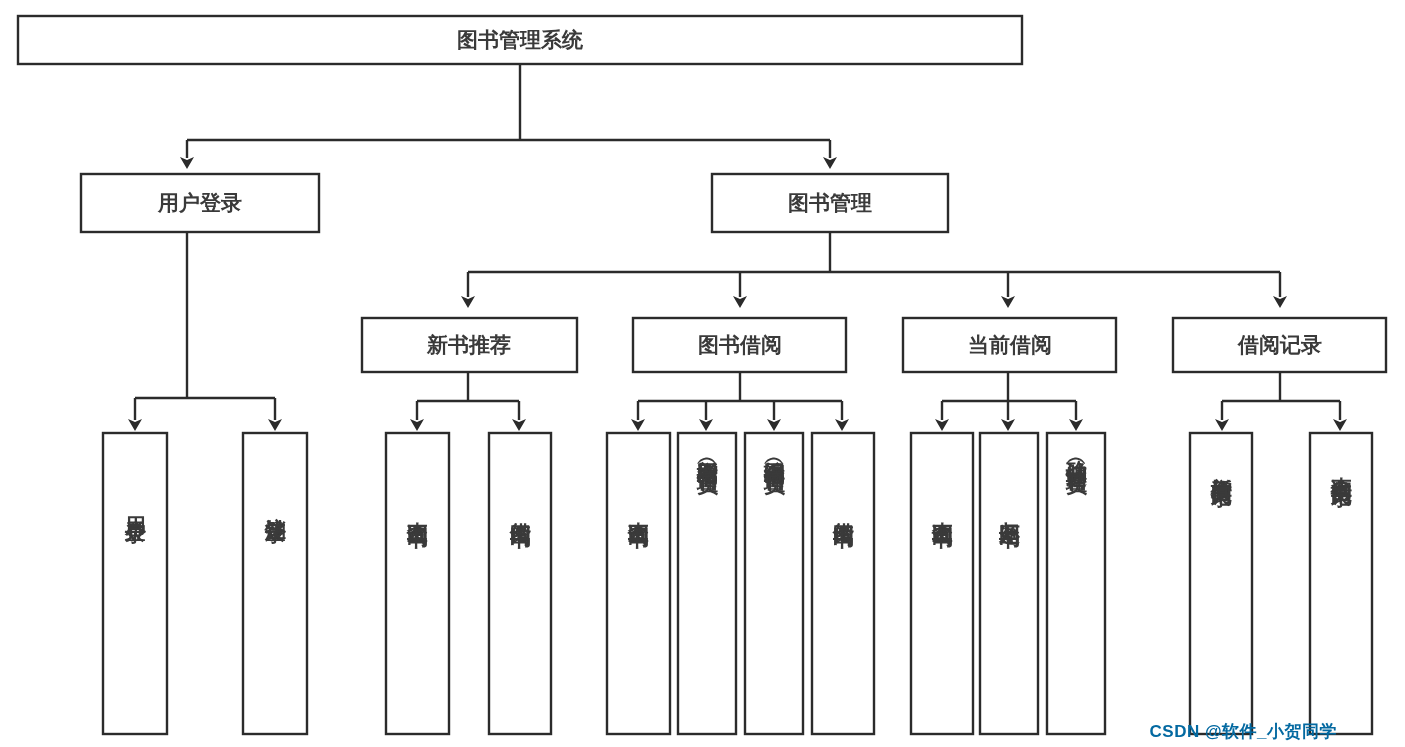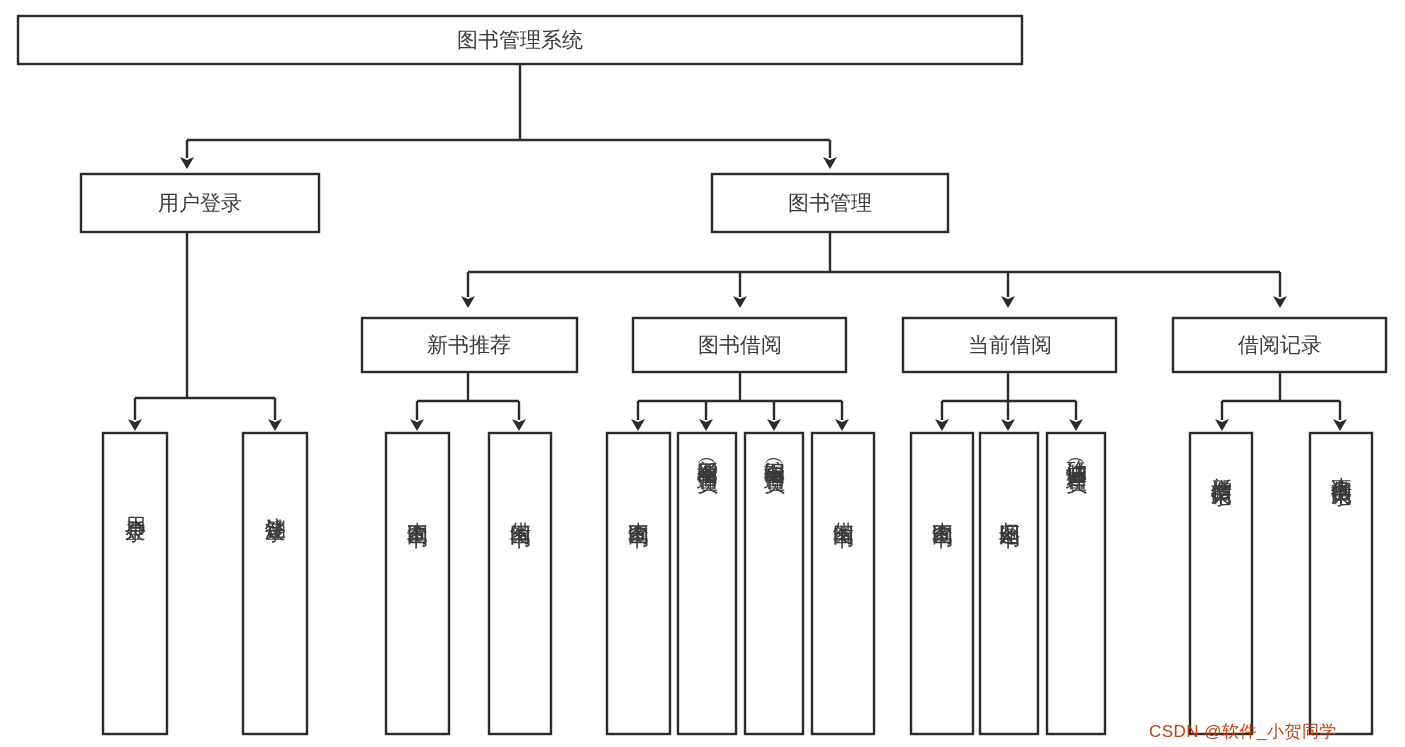--- a/index.html
+++ b/index.html
@@ -11,20 +11,21 @@
     width: 1405px;
     height: 747px;
     font-family: "Liberation Sans", "DejaVu Sans", sans-serif;
     overflow: hidden;
   }
   #diagram-root {
     position: relative;
     width: 1345px;
     height: 747px;
     background: #ffffff;
+    font-weight: bold;
   }
   svg.diagram {
     position: absolute;
     left: 0;
     top: 0;
     width: 1405px;
     height: 747px;
   }
   .box-rect {
     fill: #ffffff;
@@ -46,21 +47,21 @@
     fill: #3a3a3a;
     text-anchor: middle;
     dominant-baseline: middle;
   }
   .watermark {
     position: absolute;
     right: 8px;
     bottom: 4px;
     font-family: "Liberation Sans", "DejaVu Sans", sans-serif;
     font-size: 17px;
-    color: #c2410c;
+    color: #0369a1;
     letter-spacing: 0.5px;
     white-space: nowrap;
   }
   .vbox-text-layer {
     position: absolute;
     left: 0;
     top: 0;
     width: 1405px;
     height: 747px;
     pointer-events: none;

